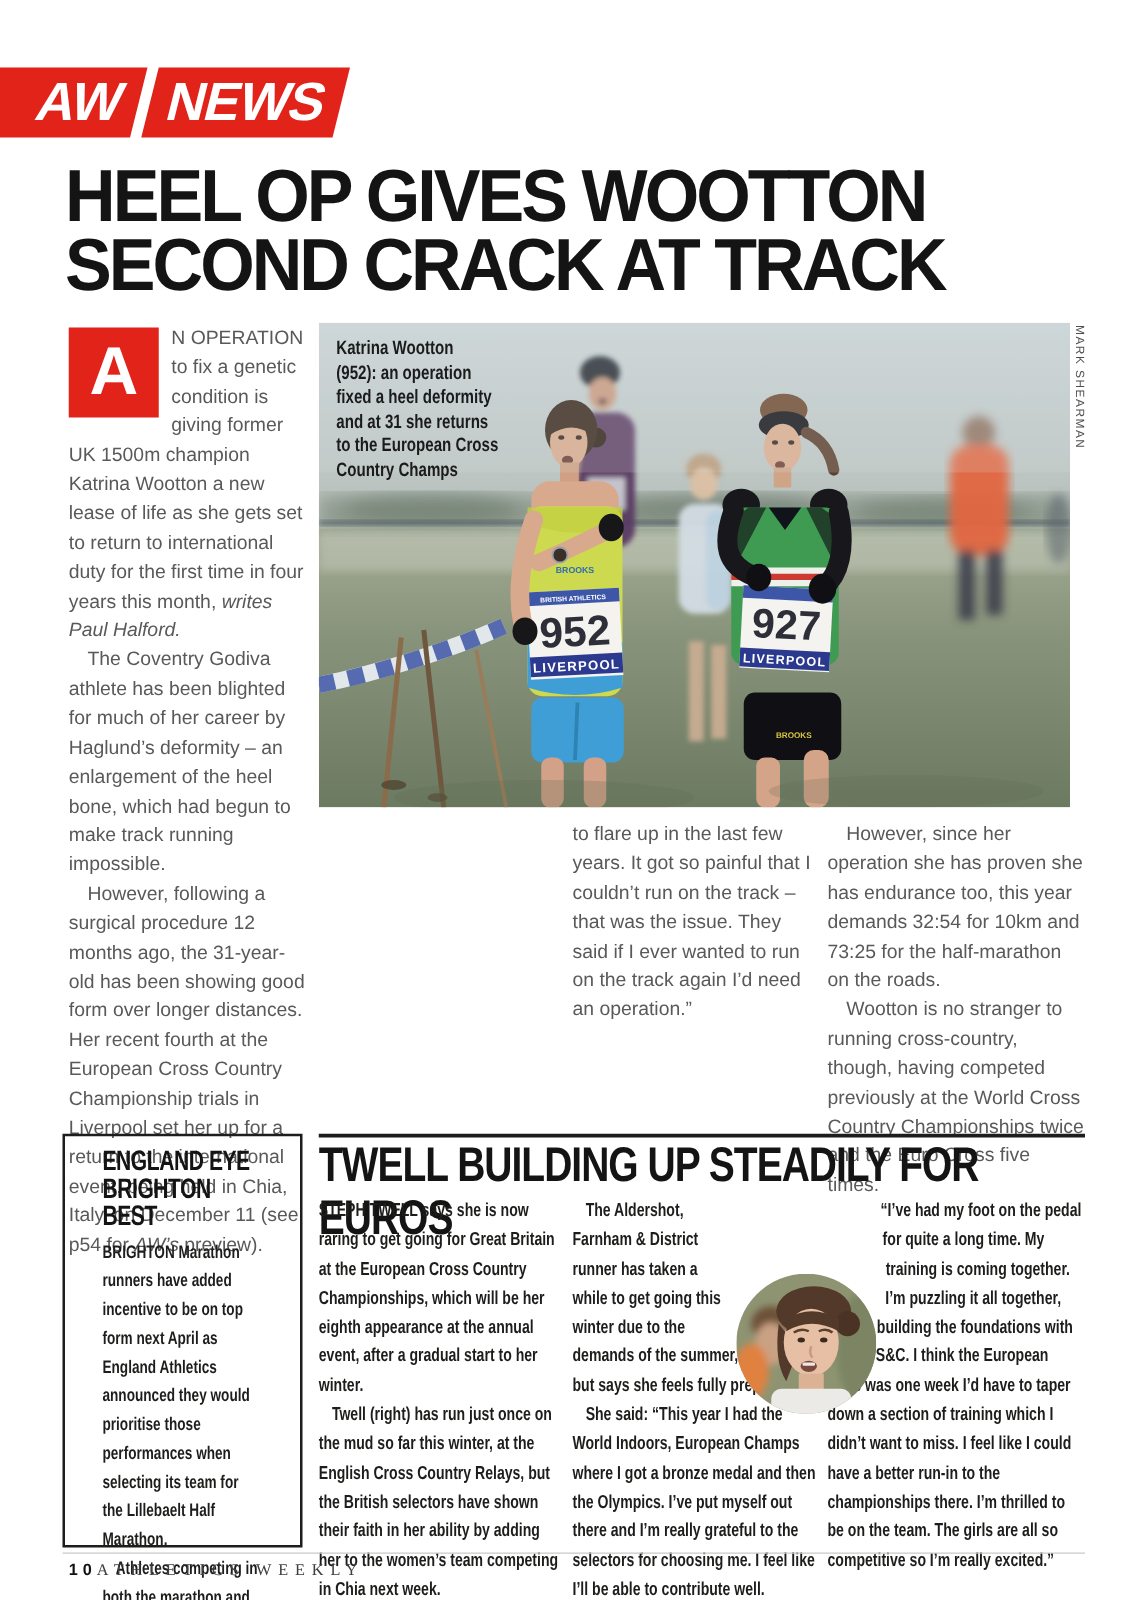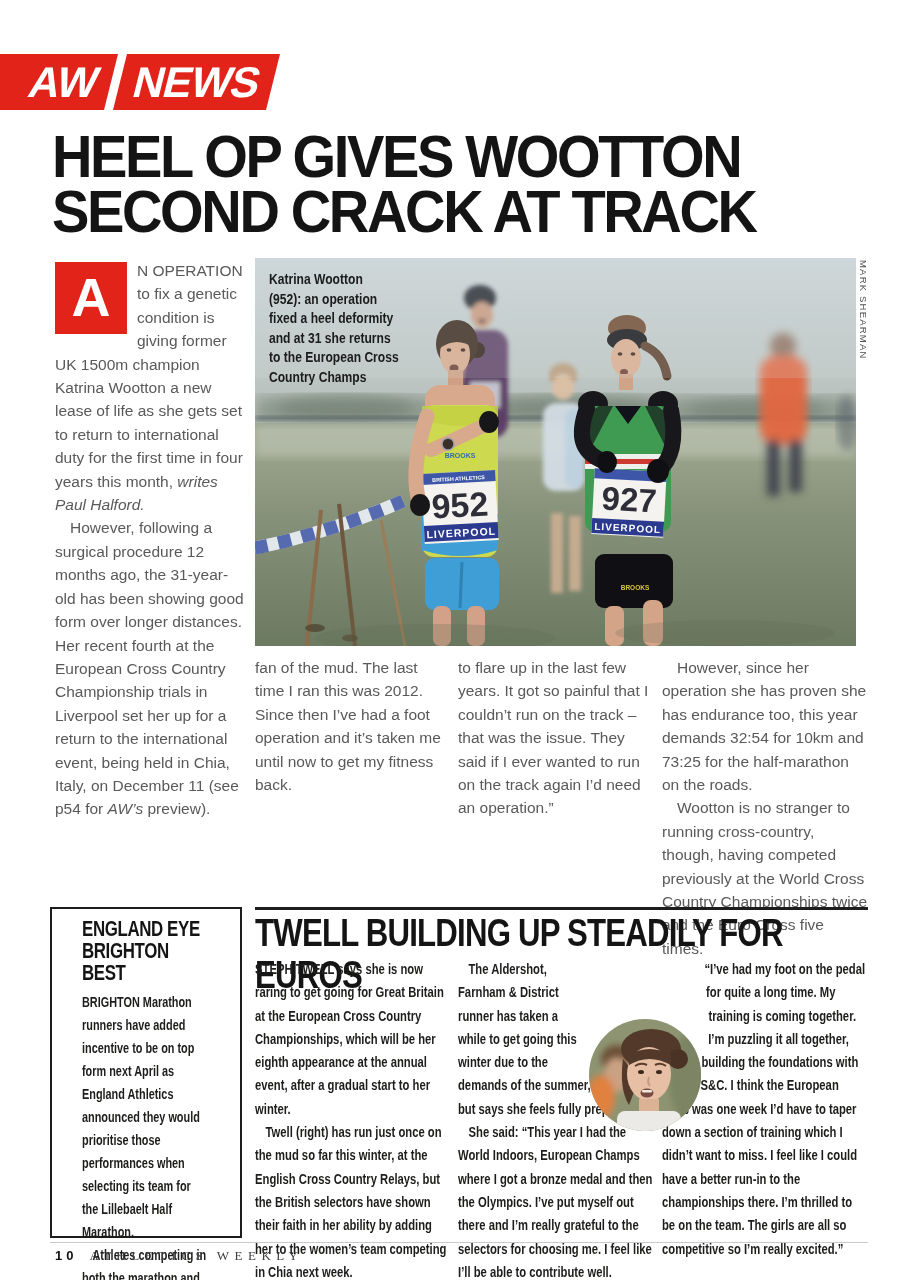--- a/index.html
+++ b/index.html
@@ -40,41 +40,42 @@
   .twell-rule{position:absolute;left:255px;top:907px;width:613px;height:2.5px;background:#1d1d1b;}
   .twell-head{position:absolute;left:255px;top:912px;width:770px;font-weight:bold;font-size:39px;
               line-height:42px;color:#141414;letter-spacing:-1px;transform:scaleX(.8);transform-origin:0 0;}
   .tcol{position:absolute;top:957px;height:288px;}
   .cut-r{float:right;width:97px;height:128px;margin-top:53px;shape-outside:ellipse(85px 64px at 85px 64px);}
   .cut-l{float:left;width:62px;height:128px;margin-top:53px;shape-outside:ellipse(85px 64px at -23px 64px);}
   .circle-photo{position:absolute;left:589px;top:1019px;width:112px;height:112px;border-radius:50%;overflow:hidden;}
   
   .footer-rule{position:absolute;left:50px;top:1242px;width:818px;height:1px;background:#c9c9c9;}
   .footer{position:absolute;left:55px;top:1248px;font-size:13px;color:#3f3f41;display:flex;align-items:baseline;}
-  .footer .pn{font-weight:bold;color:#111;letter-spacing:4px;margin-right:12px;}
+  .footer .pn{font-weight:bold;color:#111;letter-spacing:4px;}
   .footer .mag{letter-spacing:5.5px;font-family:Liberation Serif, serif;}
 </style>
 </head>
 <body>
 
 <div class="page">
 
   <div class="logo">
     <div class="blk first"><span>AW</span></div>
     <div class="blk"><span>NEWS</span></div>
   </div>
 
   <div class="headline">
     <div>HEEL OP GIVES WOOTTON</div>
     <div>SECOND CRACK AT TRACK</div>
   </div>
 
   <div class="lightcol" style="left:55px;top:259px;width:190px;">
     <div class="dropcap">A</div>
     <p><span>N OPERATION to fix a genetic condition is giving former UK 1500m champion Katrina Wootton a new lease of life as she gets set to return to international duty for the first time in four years this month, </span><span class="it">writes Paul Halford.</span></p>
+    <p class="ind">The Coventry Godiva athlete has been blighted for much of her career by Haglund’s deformity – an enlargement of the heel bone, which had begun to make track running impossible.</p>
     <p class="ind"><span>However, following a surgical procedure 12 months ago, the 31-year-old has been showing good form over longer distances. Her recent fourth at the European Cross Country Championship trials in Liverpool set her up for a return to the international event, being held in Chia, Italy, on December 11 (see p54 for </span><span class="it">AW’s</span><span> preview).</span></p>
   </div>
 
   <div class="photo">
     <svg width="601" height="388" viewBox="0 0 601 388">
       <defs>
         <linearGradient id="sky" x1="0" y1="0" x2="0" y2="1">
           <stop offset="0" stop-color="#cbd4d7"></stop>
             <stop offset=".7" stop-color="#bcc5c2"></stop>
             <stop offset="1" stop-color="#b2bcb3"></stop>
@@ -213,21 +214,20 @@
       <div>(952): an operation</div>
       <div>fixed a heel deformity</div>
       <div>and at 31 she returns</div>
       <div>to the European Cross</div>
       <div>Country Champs</div>
     </div>
   </div>
   <div class="credit">MARK SHEARMAN</div>
 
   <div class="lightcol" style="left:255px;top:656px;width:190px;">
-    <p>fan of the mud. The last time I ran this was 2012. Since then I’ve had a foot operation and it’s taken me until now to get my fitness back.</p>
   </div>
   <div class="lightcol" style="left:458px;top:656px;width:192px;">
     <p>to flare up in the last few years. It got so painful that I couldn’t run on the track –  that was the issue. They said if I ever wanted to run on the track again I’d need an operation.”</p>
   </div>
   <div class="lightcol" style="left:662px;top:656px;width:206px;">
     <p class="ind">However, since her operation she has proven she has endurance too, this year demands 32:54 for 10km and 73:25 for the half-marathon on the roads.</p>
     <p class="ind">Wootton is no stranger to running cross-country, though, having competed previously at the World Cross Country Championships twice and the Euro Cross five times.</p>
   </div>
 
   <div class="box">

